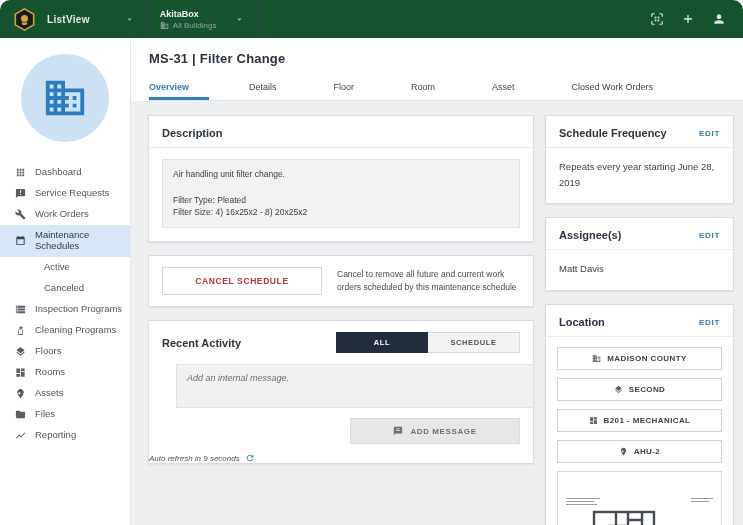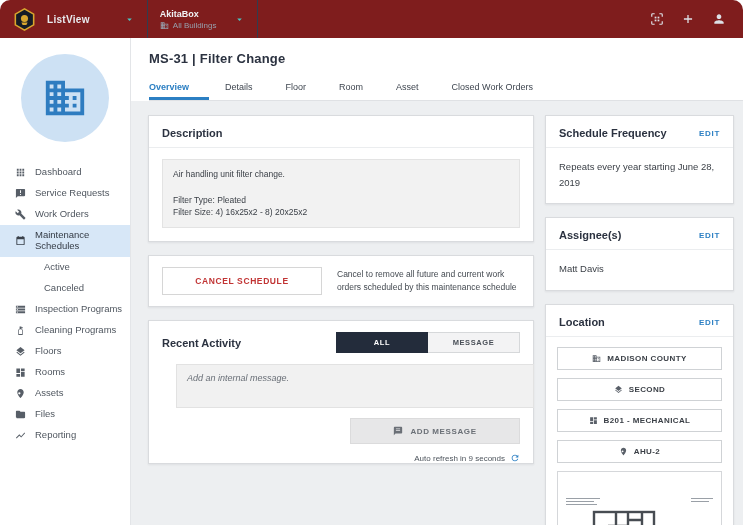--- a/index.html
+++ b/index.html
@@ -1,21 +1,21 @@
 <!DOCTYPE html>
 <html><head>
 <meta charset="utf-8">
 <style>
   * { margin:0; padding:0; box-sizing:border-box; }
   html,body { background:#fff; }
   body { font-family:"Liberation Sans", sans-serif; }
   .app { position:relative; width:743px; height:525px; background:#fff; overflow:hidden; }
 
   
-  .topbar { position:absolute; top:0; left:0; right:0; height:38px; background:#7f1d1d;
+  .topbar { position:absolute; top:0; left:0; right:0; height:38px; background:#14532d;
             border-radius:10px 10px 0 0; display:flex; align-items:center; color:#e8eaee; }
   .tb-section { display:flex; align-items:center; height:100%; padding:0 12px; border-right:1px solid #313c4e; }
   .tb-logo { width:25px; height:25px; margin-right:10px; flex:0 0 auto; }
   .tb-appname { font-size:10px; font-weight:bold; letter-spacing:.3px; margin-right:34px; }
   .chev { width:11px; height:11px; color:#49c6c2; flex:0 0 auto; }
   .tb-org { display:flex; flex-direction:column; justify-content:center; margin-right:18px; }
   .tb-org-name { font-size:9px; font-weight:bold; color:#f0f2f5; }
   .tb-org-sub { display:flex; align-items:center; gap:4px; font-size:8px; color:#97a0ad; margin-top:2px; }
   .tb-org-sub svg { width:9px; height:9px; }
   .tb-spacer { flex:1; }
@@ -31,21 +31,21 @@
               font-size:9.5px; color:#4f565f; cursor:default; line-height:1.15; }
   .nav-item svg { width:11px; height:11px; color:#575e67; flex:0 0 auto; }
   .nav-item.active { background:#d7e7f7; color:#333a44; font-weight:normal; }
   .nav-item.active svg { color:#39404a; }
   .nav-sub { padding-left:44px; }
 
   
   .main { position:absolute; top:38px; left:130px; right:0; bottom:0; background:#edeff1; border-left:1px solid #e3e5e8; }
   .page-head { background:#fff; padding:13px 0 0 18px; }
   .page-title { font-size:13px; font-weight:bold; color:#2b3240; letter-spacing:.2px; }
-  .tabs { display:flex; align-items:flex-end; margin-top:11px; border-bottom:1px solid #dfe1e4; }
+  .tabs { display:flex; align-items:flex-end; margin-top:11px; border-bottom:1px solid #dfe1e4;gap:24px; }
   .tab { font-size:9px; color:#3f4650; padding:5px 0 8px 0; margin-right:33px; white-space:nowrap; }
   .tab.active { color:#2b7fc3; font-weight:bold; border-bottom:3px solid #2b7fc3; padding-bottom:5px; padding-right:20px; margin-right:16px; }
 
   .content { display:flex; gap:11px; padding:14px 9px 0 17px; }
   .col-left { width:386px; flex:0 0 auto; }
   .col-right { flex:1; min-width:0; }
 
   .card { background:#fff; border:1px solid #d9dbde; box-shadow:0 1px 2px rgba(25,35,45,.07); margin-bottom:13px; }
   .card-head { display:flex; justify-content:space-between; align-items:center;
                padding:11px 13px 8px 13px; border-bottom:1px solid #ebedef; }
@@ -68,22 +68,22 @@
   .seg-btn.active { background:#232c3b; color:#fff; border-color:#232c3b; }
   .msg-box { display:block; width:calc(100% - 26px); margin:1px 13px 10px 27px; background:#f1f1f1;
              border:1px solid #e2e2e2; height:44px; padding:8px 10px; font-size:9px; font-family:"Liberation Sans",sans-serif;
              color:#3c4148; resize:none; }
   .msg-box::placeholder { font-style:italic; color:#686e76; }
   .add-msg-row { display:flex; justify-content:flex-end; padding:0 13px; }
   .add-msg-btn { width:170px; padding:7px 4px; background:#e7e7e8; border:1px solid #dbdbdc; color:#6b7077;
                  font-size:8px; font-weight:bold; letter-spacing:.6px; display:flex; align-items:center;
                  justify-content:center; gap:7px; cursor:pointer; }
   .add-msg-btn svg { width:10px; height:10px; }
-  .auto-refresh { display:flex; justify-content:flex-end; align-items:center; gap:5px; padding:9px 13px 0 0;
-                  font-size:8px; color:#4d545c; }
+  .auto-refresh { display:flex; align-items:center; gap:5px; padding:9px 13px 0 0;
+                  font-size:8px; font-style:italic; color:#4d545c; }
   .auto-refresh svg { width:10px; height:10px; color:#2b7fc3; }
   .show-more { text-align:center; padding:8px 0 12px 0; font-size:9px; font-weight:bold; color:#2b7fc3; cursor:pointer; }
 
   .simple-body { padding:11px 13px 13px 13px; font-size:9.5px; color:#3a3f46; line-height:1.65; }
 
   .loc-body { padding:10px 11px 11px 11px; }
   .loc-btn { display:flex; align-items:center; justify-content:center; gap:6px; border:1px solid #cfd2d5;
              background:#fff; padding:6px 0; margin-bottom:8px; font-size:8px; font-weight:bold;
              color:#3a3f46; letter-spacing:.4px; cursor:pointer; }
   .loc-btn svg { width:9px; height:9px; color:#5a6069; }
@@ -273,21 +273,21 @@
         <div class="card cancel-card">
           <button class="cancel-btn">CANCEL SCHEDULE</button>
           <div class="cancel-help">Cancel to remove all future and current work orders scheduled by this maintenance schedule</div>
         </div>
 
         <div class="card">
           <div class="activity-head">
             <span class="card-title">Recent Activity</span>
             <div class="seg">
               <div class="seg-btn active">ALL</div>
-              <div class="seg-btn">MESSAGE</div>
+              <div class="seg-btn">SCHEDULE</div>
             </div>
           </div>
           <textarea class="msg-box" placeholder="Add an internal message." style=""></textarea>
           <div class="add-msg-row">
             <button class="add-msg-btn">
               <svg viewBox="0 0 24 24">
                   <path fill="currentColor" d="M20 2H4c-1.1 0-2 .9-2 2v18l4-4h14c1.1 0 2-.9 2-2V4c0-1.1-.9-2-2-2zm-3 10H7v-2h10v2zm0-4H7V6h10v2z"></path>
                 </svg>
               <span>ADD MESSAGE</span>
             </button>

